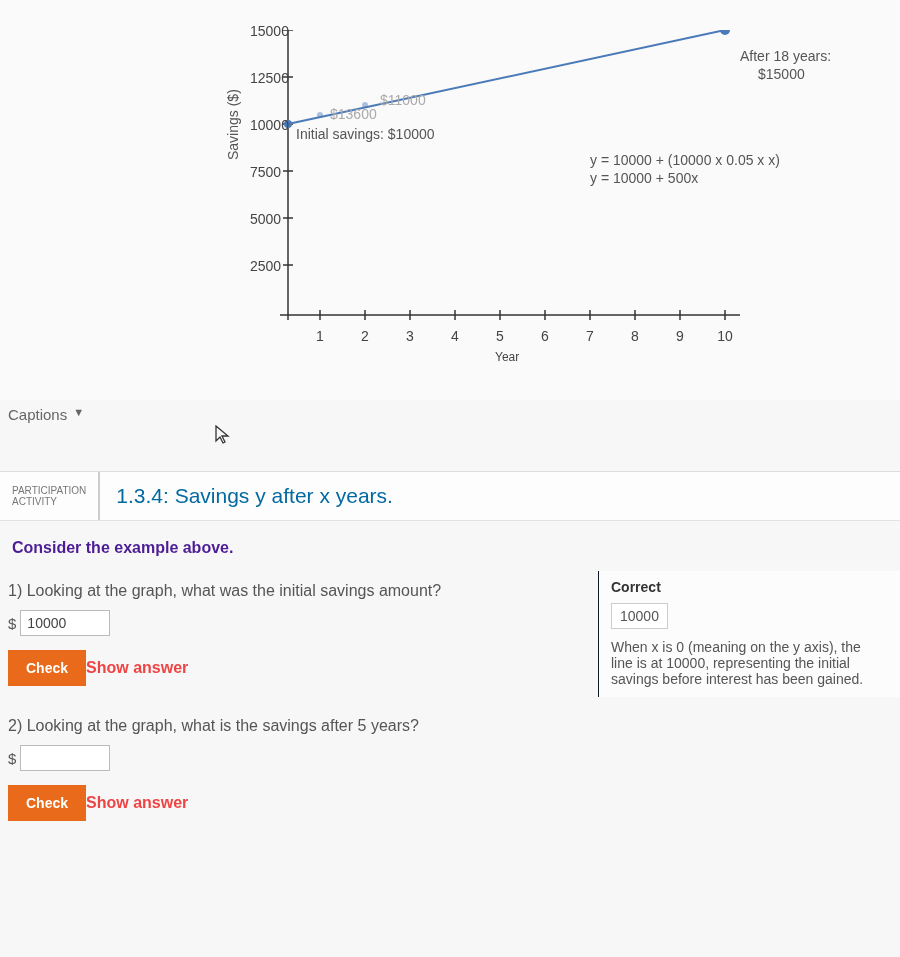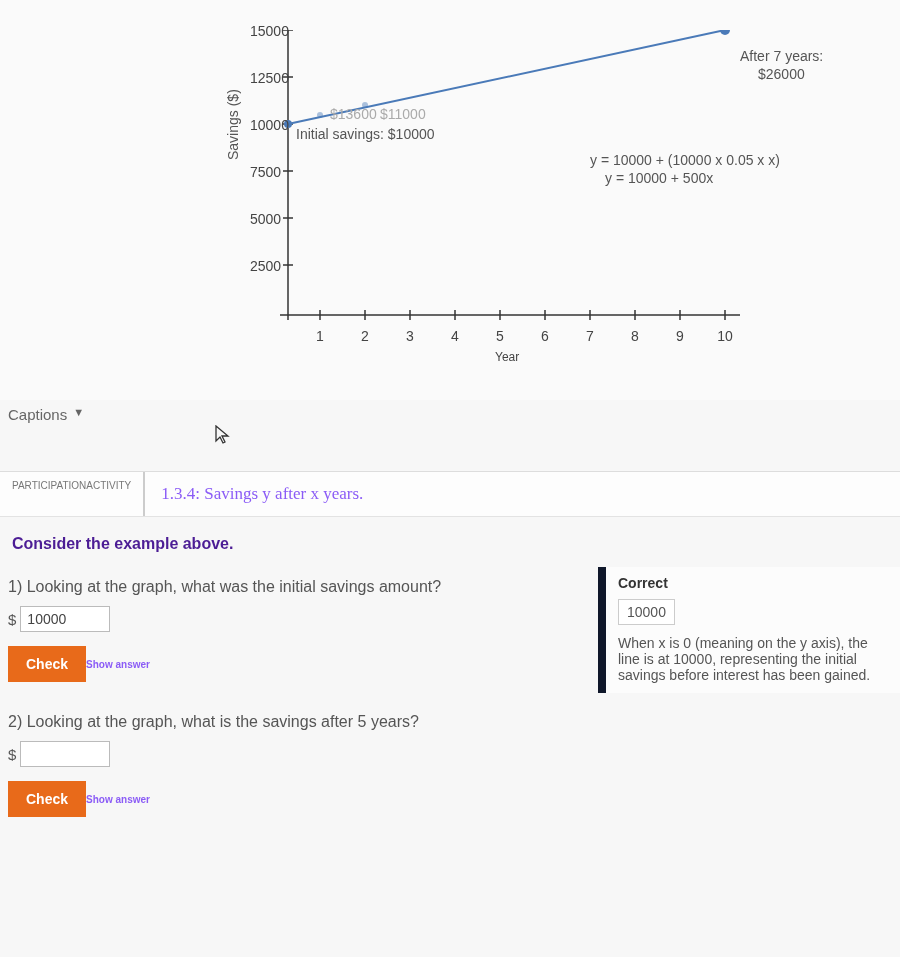--- a/index.html
+++ b/index.html
@@ -85,28 +85,27 @@
     border-bottom: 1px solid #e3e3e3;
     background: #fdfdfd;
   }
   .act-block {
     border-right: 2px solid #ccc;
     padding: 8px 12px;
     font-size: 10px;
     color: #777;
     line-height: 1.1;
     display: flex;
-    flex-direction: row;
+    flex-direction: column;
     justify-content: center;
   }
   .act-title {
     padding: 12px 16px;
-    font-size: 17px;
-    color: #8b5cf6;
-    font-family: Liberation Serif, serif;
+    font-size: 21px;
+    color: #0369a1;
   }
   .consider {
     padding: 18px 12px 14px 12px;
     font-size: 16px;
     color: #4c1d95;
     font-weight: bold;
   }
   .qrow {
     display: flex;
     align-items: center;
@@ -131,28 +130,28 @@
   .check-btn {
     background: #e86a1a;
     color: #fff;
     border: none;
     padding: 10px 18px;
     font-size: 14px;
     font-weight: bold;
     cursor: pointer;
   }
   .show-ans {
-    color: #8b5cf6;
-    font-size: 10px;
+    color: #ef4444;
+    font-size: 16px;
     font-weight: bold;
     cursor: pointer;
   }
   .feedback {
     flex: 1;
-    border-left: 8px solid #0f172a;
+    border-left: 1px solid #0f172a;
     background: #fcfcfc;
     padding: 8px 17px 10px 12px;
     font-size: 14px;
     color: #555;
   }
   .fb-title { font-weight: bold; color: #333; margin-bottom: 8px; }
   .fb-value {
     display: inline-block;
     border: 1px solid #ccc;
     padding: 4px 8px;
@@ -184,26 +183,26 @@
     <span class="xtick" style="left:285px">6</span>
     <span class="xtick" style="left:330px">7</span>
     <span class="xtick" style="left:375px">8</span>
     <span class="xtick" style="left:420px">9</span>
     <span class="xtick" style="left:465px">10</span>
 
     <span class="xlabel-year">Year</span>
 
     
     <span class="annot light" style="top:76px; left:70px;">$13600</span>
-    <span class="annot light" style="top:76px; left:120px;">$11000</span>
+    <span class="annot light" style="top:62px; left:120px;">$11000</span>
     <span class="annot" style="top:96px; left:36px;">Initial savings: $10000</span>
-    <span class="annot" style="top:18px; left:480px;">After 7 years:</span>
-    <span class="annot" style="top:36px; left:498px;">$26000</span>
+    <span class="annot" style="top:18px; left:480px;">After 18 years:</span>
+    <span class="annot" style="top:36px; left:498px;">$15000</span>
     <span class="annot" style="top:122px; left:330px;">y = 10000 + (10000 x 0.05 x x)</span>
-    <span class="annot" style="top:140px; left:345px;">y = 10000 + 500x</span>
+    <span class="annot" style="top:140px; left:330px;">y = 10000 + 500x</span>
 
     <svg width="580" height="330">
 
       <line class="axis-line" x1="28" y1="0" x2="28" y2="290"></line>
       <line class="axis-line" x1="20" y1="285" x2="480" y2="285"></line>
 
       <line class="axis-line" x1="23" y1="0" x2="33" y2="0"></line>
       <line class="axis-line" x1="23" y1="47" x2="33" y2="47"></line>
       <line class="axis-line" x1="23" y1="94" x2="33" y2="94"></line>
       <line class="axis-line" x1="23" y1="141" x2="33" y2="141"></line>

